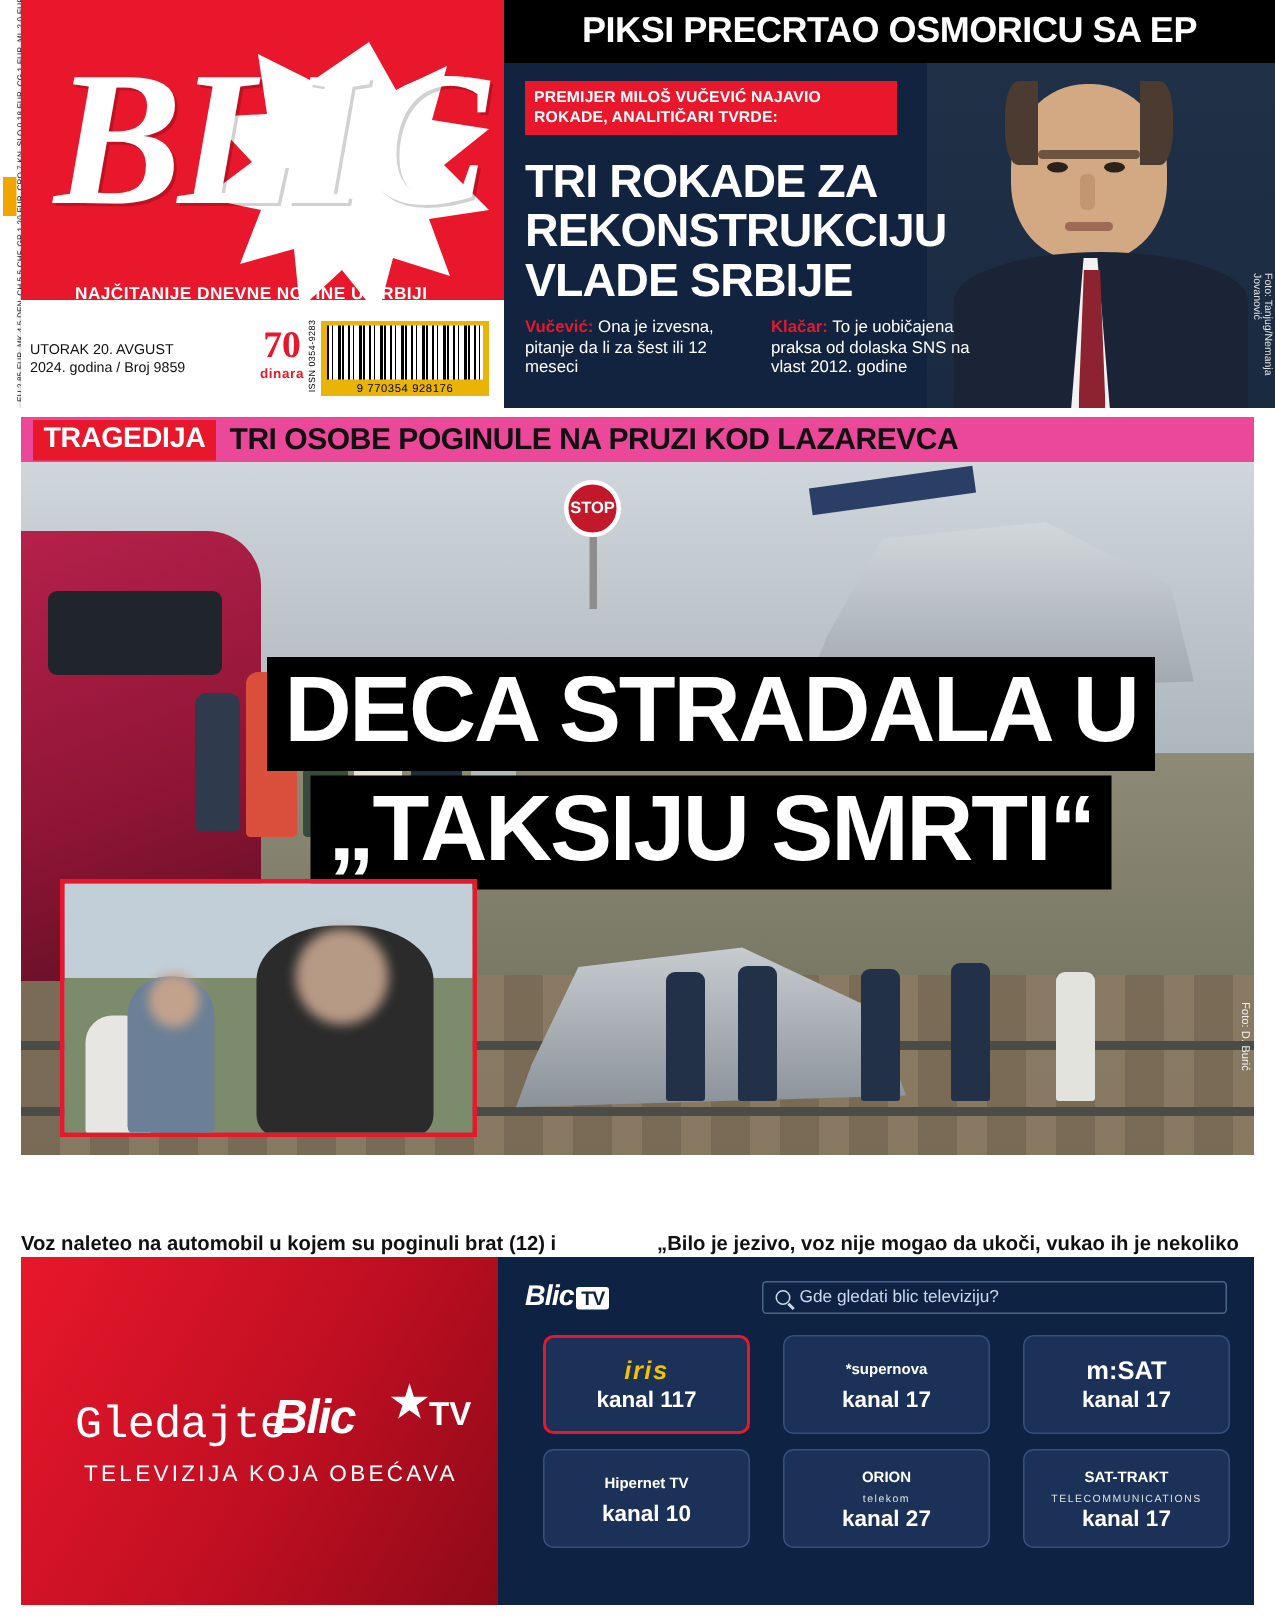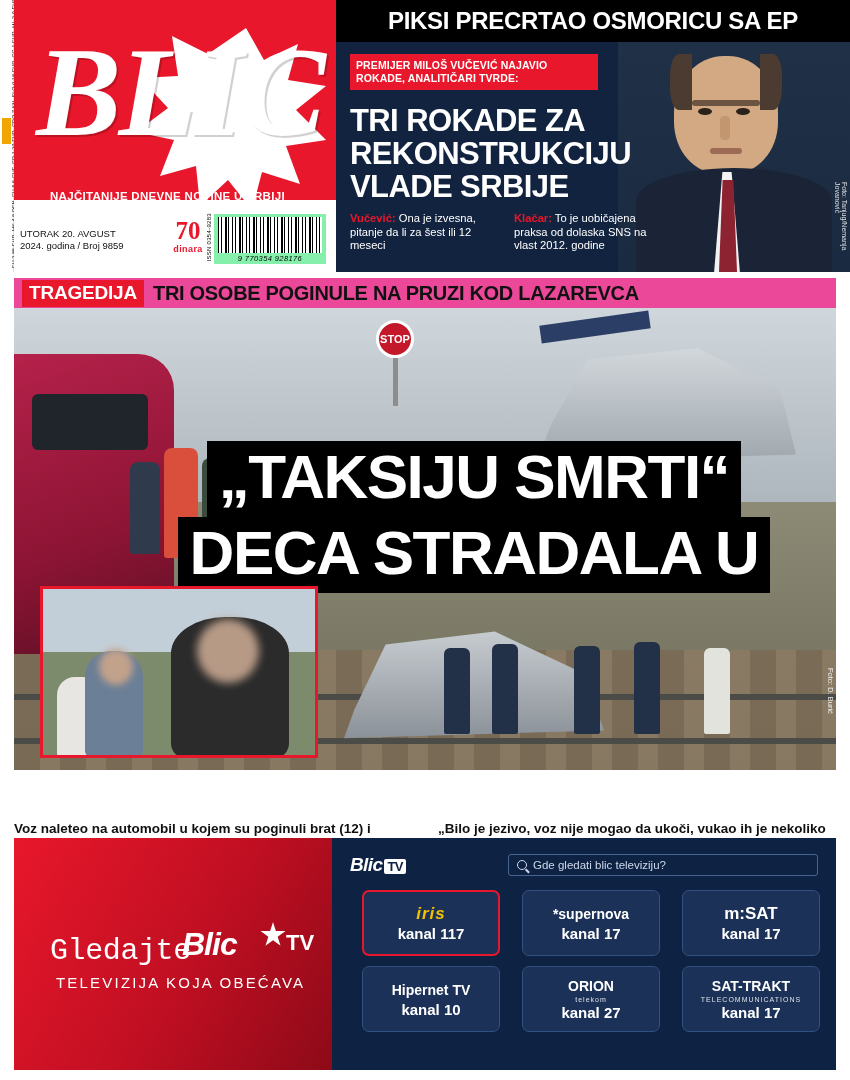--- a/index.html
+++ b/index.html
@@ -81,24 +81,23 @@
     position: absolute;
     left: 6px; top: 228px;
     font-size: 9.5px;
     color: #111;
     line-height: 12px;
     font-weight: normal;
   }
   .barcode-wrap {
     position: absolute;
     right: 10px; bottom: 8px;
-    background: #86efac;
+    background: #eab308;
     padding: 3px 4px 1px 4px;
     width: 112px;
-    font-style: italic;
   }
   .barcode {
     height: 36px; width: 104px;
     background: repeating-linear-gradient(90deg,
       #000 0 1px, #fff 1px 3px, #000 3px 4px, #fff 4px 7px,
       #000 7px 9px, #fff 9px 10px, #000 10px 11px, #fff 11px 14px);
   }
   .barcode-num { font-size: 7.5px; text-align: center; letter-spacing: .4px; margin-top: 1px; }
   .barcode-side {
     position: absolute; right: 124px; bottom: 10px;
@@ -316,21 +315,21 @@
     display: grid; grid-template-columns: repeat(3, 150px); gap: 10px;
   }
   .tile {
     height: 66px; border-radius: 7px; background: #1d3career;
     background: #1b3157; border: 1px solid #33517f;
     color: #ffffff; text-align: center;
     display: flex; flex-direction: column; align-items: center; justify-content: center; margin-left: 12px;
   }
   .tile.sel { border: 2px solid #e8172b; }
   .tile .brand { font-size: 17px; font-weight: bold; line-height: 20px; }
-  .tile .brand.small { font-size: 14px; }
+  .tile .brand.small { font-size: 10px; }
   .tile .chan { font-size: 15px; font-weight: bold; line-height: 19px; }
   .tile .sub { font-size: 7px; letter-spacing: 1px; opacity:.85; }
   .tile .iris { color:#f2c200; font-style: italic; letter-spacing: 1px; }
 </style>
 </head>
 <body>
 
 <div class="page">
 
   <div class="masthead-row">
@@ -428,22 +427,22 @@
       <div class="pp" style="left:190px;top:46px; width:30px; height:96px;  background:#b2b7ba;"></div>
     </div>
 
     <div class="ph-cop" style="left:430px; width:26px; height:86px;"></div>
     <div class="ph-cop" style="left:478px; width:26px; height:90px;"></div>
     <div class="ph-cop" style="left:560px; width:26px; height:88px;"></div>
     <div class="ph-cop" style="left:620px; width:26px; height:92px;"></div>
     <div class="ph-cop" style="left:690px; width:26px; height:86px; background:#e3e3de;"></div>
 
     <div class="main-head">
+      <div><span class="l1">DECA STRADALA U</span></div>
       <div><span class="l2">„TAKSIJU SMRTI“</span></div>
-      <div><span class="l1">DECA STRADALA U</span></div>
     </div>
 
     <div class="inset-photo">
       <div class="inset-sky"></div>
       <div class="inset-grass"></div>
       <div class="blurkidB"></div>
       <div class="blurkidA"></div>
       <div class="blurkidA-face"></div>
       <div class="blurman"></div>
       <div class="blurman-face"></div>

